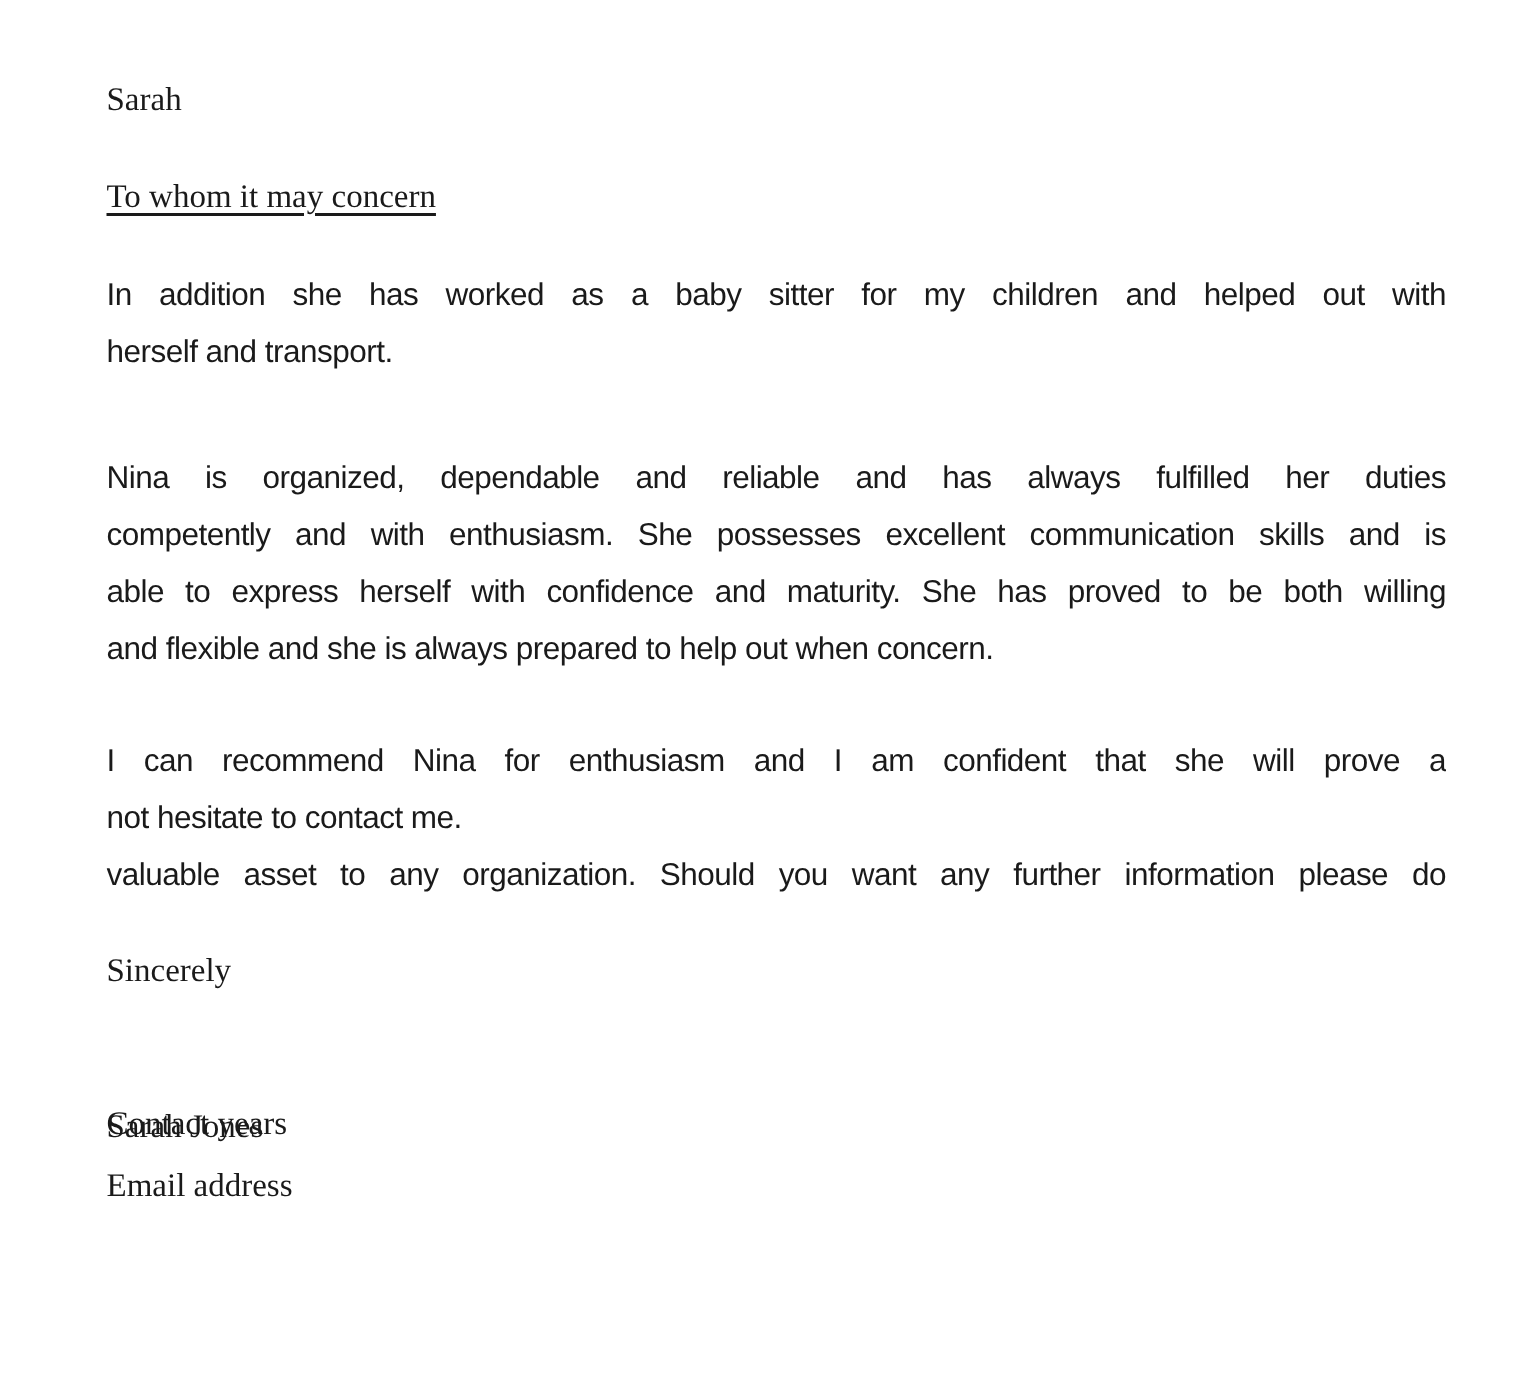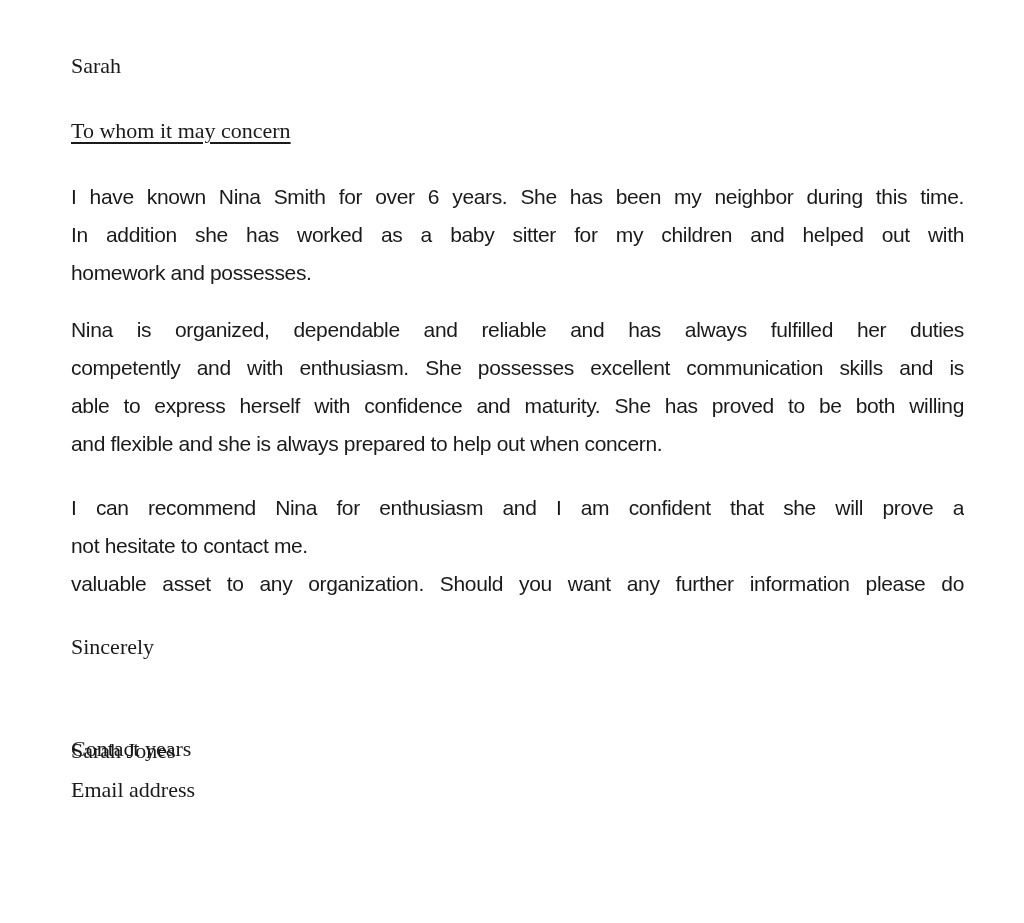--- a/index.html
+++ b/index.html
@@ -58,21 +58,21 @@
       display: block;
       text-align: justify;
       text-align-last: justify;
       white-space: nowrap;
       overflow: hidden;
     }
     .para .line.last {
       text-align-last: left;
     }
     .p1 { top: 178px; }
-    .p2 { top: 311px; }
+    .p2 { top: 300px; }
     .p3 { top: 489px; }
     .closing {
       position: absolute;
       top: 628px;
       left: 0;
       white-space: nowrap;
     }
     .sig {
       position: absolute;
       left: 0;
@@ -85,23 +85,22 @@
 </head>
 <body>
 
 <div class="page">
 
   <div class="serif date">Sarah</div>
 
   <div class="serif salutation">To whom it may concern</div>
 
   <p class="para p1">
-    <span class="line">I have known Nina Smith for over 6 years. She has been my neighbor during this time.</span>
     <span class="line">In addition she has worked as a baby sitter for my children and helped out with</span>
-    <span class="line last">homework and possesses.</span>
+    <span class="line last">herself and transport.</span>
   </p>
 
   <p class="para p2">
     <span class="line">Nina is organized, dependable and reliable and has always fulfilled her duties</span>
     <span class="line">competently and with enthusiasm. She possesses excellent communication skills and is</span>
     <span class="line">able to express herself with confidence and maturity. She has proved to be both willing</span>
     <span class="line last">and flexible and she is always prepared to help out when concern.</span>
   </p>
 
   <p class="para p3">

